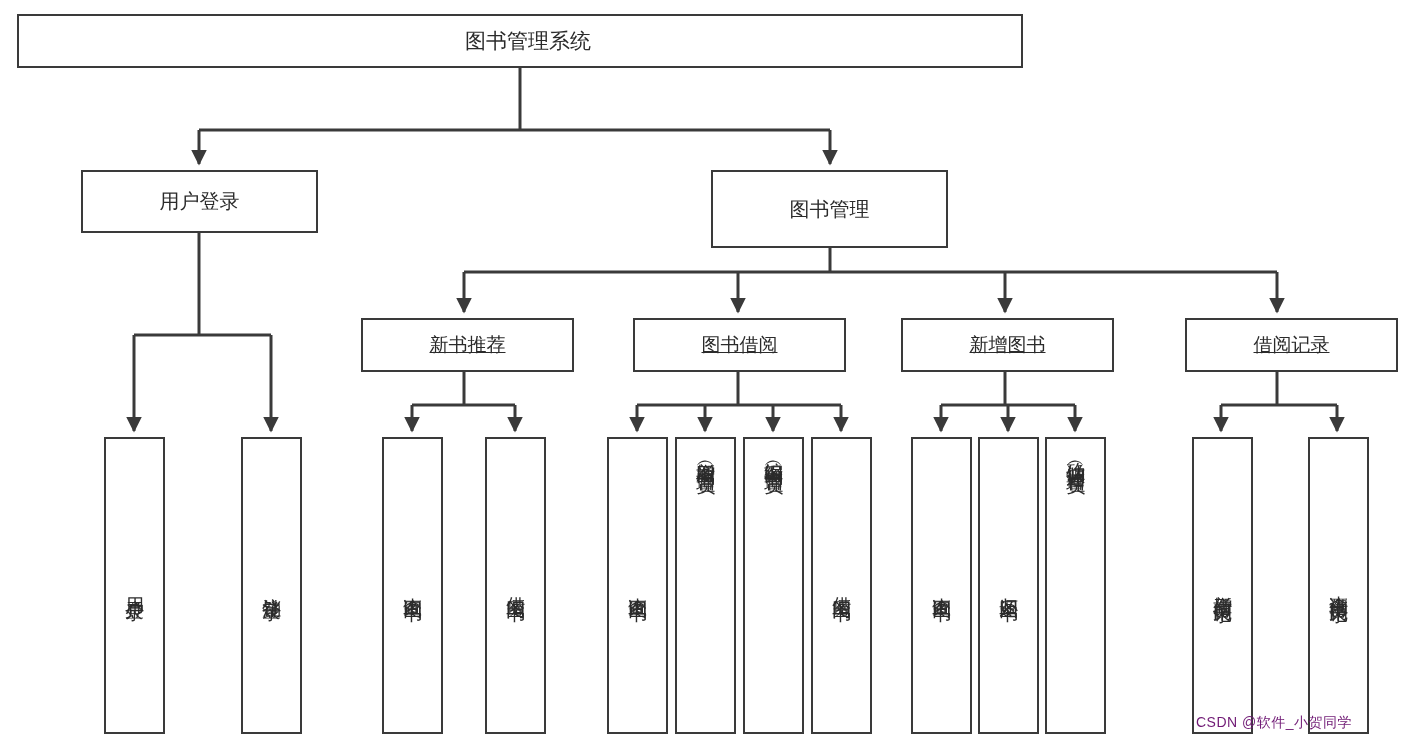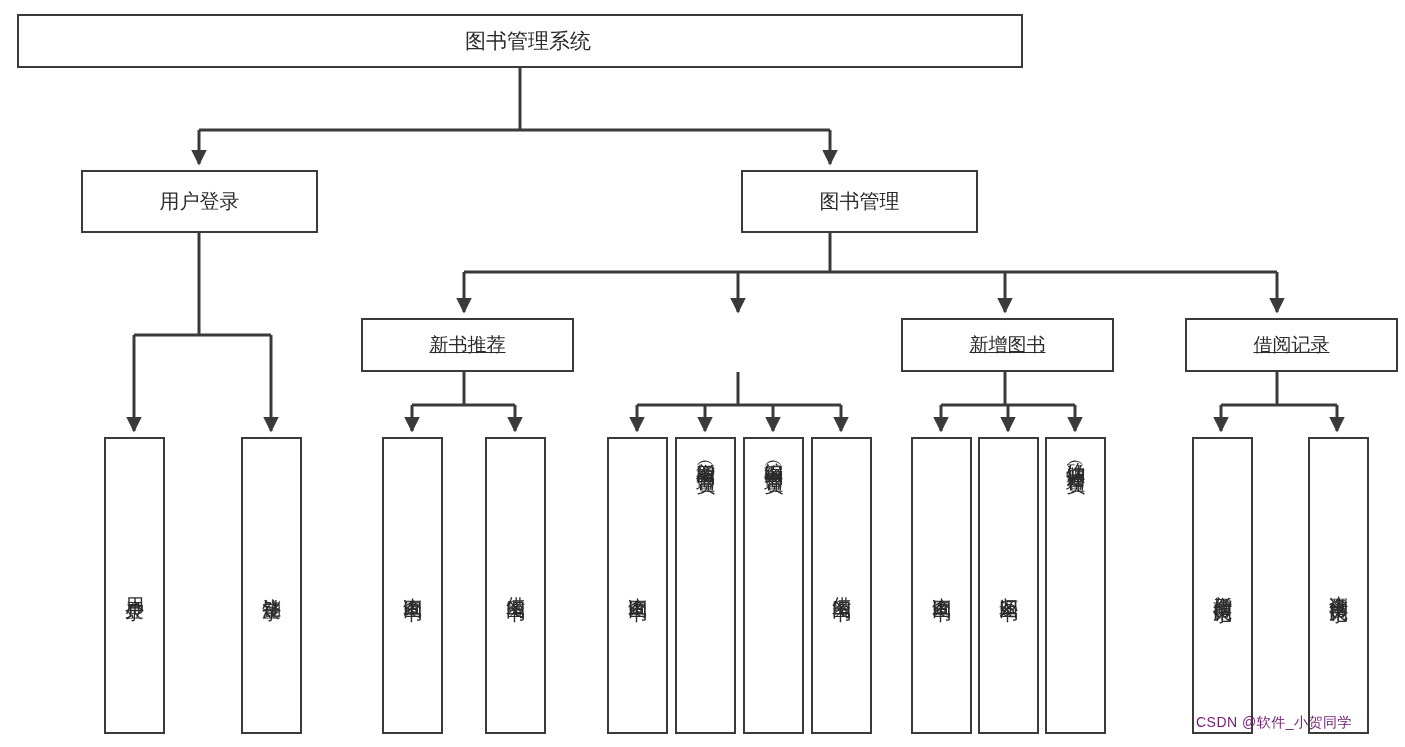--- a/index.html
+++ b/index.html
@@ -119,26 +119,29 @@
     </g>
   </svg>
 
   <div class="node root" style="left:17px; top:14px; width:1006px; height:54px;padding-left:16px;">
     <span>图书管理系统</span>
   </div>
 
   <div class="node lvl2" style="left:81px; top:170px; width:237px; height:63px;">
     <span>用户登录</span>
   </div>
-  <div class="node lvl2" style="left:741px; top:170px; width:237px; height:63px;">
+  <div class="node lvl2" style="left:711px; top:170px; width:237px; height:78px;">
     <span>图书管理</span>
   </div>
 
   <div class="node lvl3" style="left:361px; top:318px; width:213px; height:54px;">
     <span>新书推荐</span>
+  </div>
+  <div class="node lvl3" style="left:633px; top:318px; width:213px; height:54px;">
+    <span>图书借阅</span>
   </div>
   <div class="node lvl3" style="left:901px; top:318px; width:213px; height:54px;">
     <span>新增图书</span>
   </div>
   <div class="node lvl3" style="left:1171px; top:318px; width:213px; height:54px;margin-left:14px;">
     <span>借阅记录</span>
   </div>
 
   <div class="node leaf" style="left:104px; top:437px; width:61px; height:297px;">
     <span class="vtext">用户登录</span>

